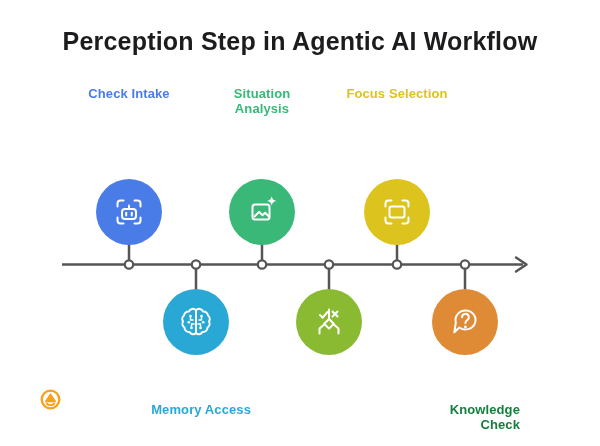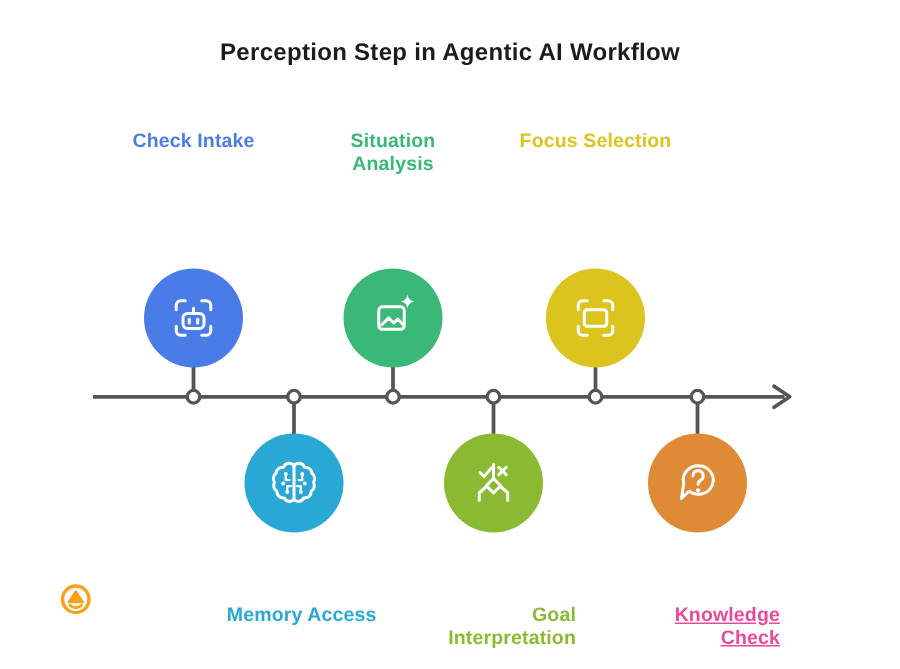--- a/index.html
+++ b/index.html
@@ -2,21 +2,21 @@
 <html><head>
 <meta charset="utf-8">
 <style>
   html,body{margin:0;padding:0;background:#fff;}
   .canvas{
     position:relative;width:600px;height:446px;background:#ffffff;overflow:hidden;
     font-family:"Liberation Sans","DejaVu Sans",sans-serif;
   }
   .title{
     position:absolute;left:0;top:27px;width:600px;margin:0;text-align:center;
-    font-size:16px;font-weight:700;color:#1c1c1e;letter-spacing:.2px;
+    font-size:25px;font-weight:700;color:#1c1c1e;letter-spacing:.2px;
   }
   .step-label{
     position:absolute;width:110px;text-align:center;
     font-size:13px;font-weight:700;line-height:14.5px;letter-spacing:.1px;
   }
   .lbl-top{top:87px;}
   .lbl-bottom{top:403px;text-align:right;}
   .circle{
     position:absolute;width:66px;height:66px;border-radius:50%;
     display:flex;align-items:center;justify-content:center;
@@ -120,22 +120,21 @@
   </div>
   <div class="circle row-bottom" style="left: 432px; background: rgb(223, 138, 53);">
     <svg class="icon" viewBox="0 0 40 40">
       <path d="M10.84,20.46 A10,9.5 0 1 1 14.34,25.49 L9.3,30.3 Z"></path>
       <path d="M17,15.2 a3.4,3.4 0 1 1 5,3.05 c-1.05,0.6 -1.6,1.35 -1.6,2.65"></path>
       <circle class="fillw" cx="20.4" cy="24.9" r="1.4"></circle>
     </svg>
   </div>
 
   <div class="step-label lbl-bottom" style="left: 141px; color: rgb(41, 168, 214);">Memory Access</div>
-  <div class="step-label lbl-bottom" style="left: 274px; color: rgb(138, 186, 50);">Goal Interpretation</div>
-  <div class="step-label lbl-bottom" style="left: 410px; color: #ec4899; text-decoration: underline;">Knowledge Check</div>
+  <div class="step-label lbl-bottom" style="left: 410px; color: #15803d;">Knowledge Check</div>
 
   <div class="logo">
     <svg class="logo-icon" viewBox="0 0 24 24" style="color: rgb(249, 161, 27);">
       <circle cx="12" cy="12" r="9.2" stroke="currentColor" stroke-width="2.4" fill="none"></circle>
       <path d="M12,6.5 L17,14 H7 Z" fill="currentColor" stroke="currentColor" stroke-width="1.5" stroke-linejoin="round"></path>
       <path d="M8,16.2 a5.6,5.6 0 0 0 8,0" stroke="currentColor" stroke-width="2" fill="none" stroke-linecap="round"></path>
     </svg>
   </div>
 
 </div>

